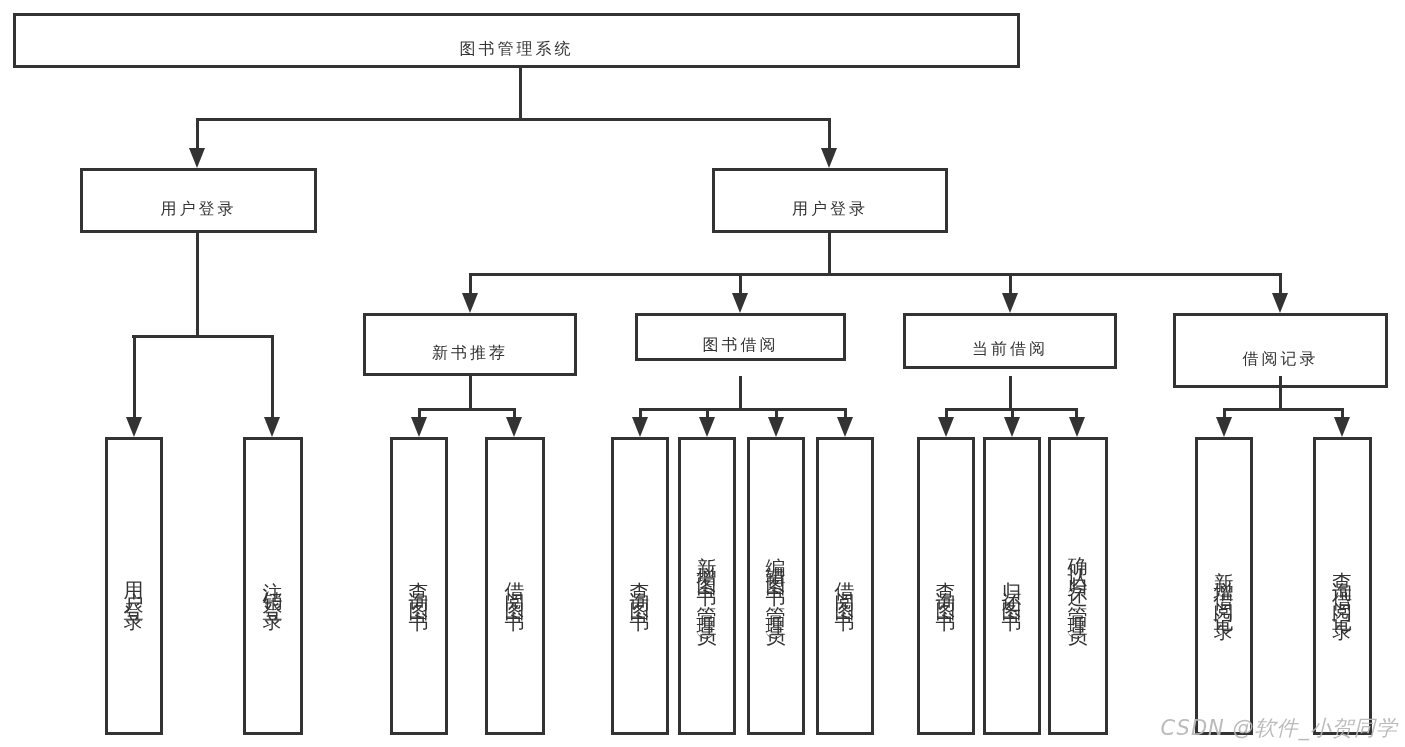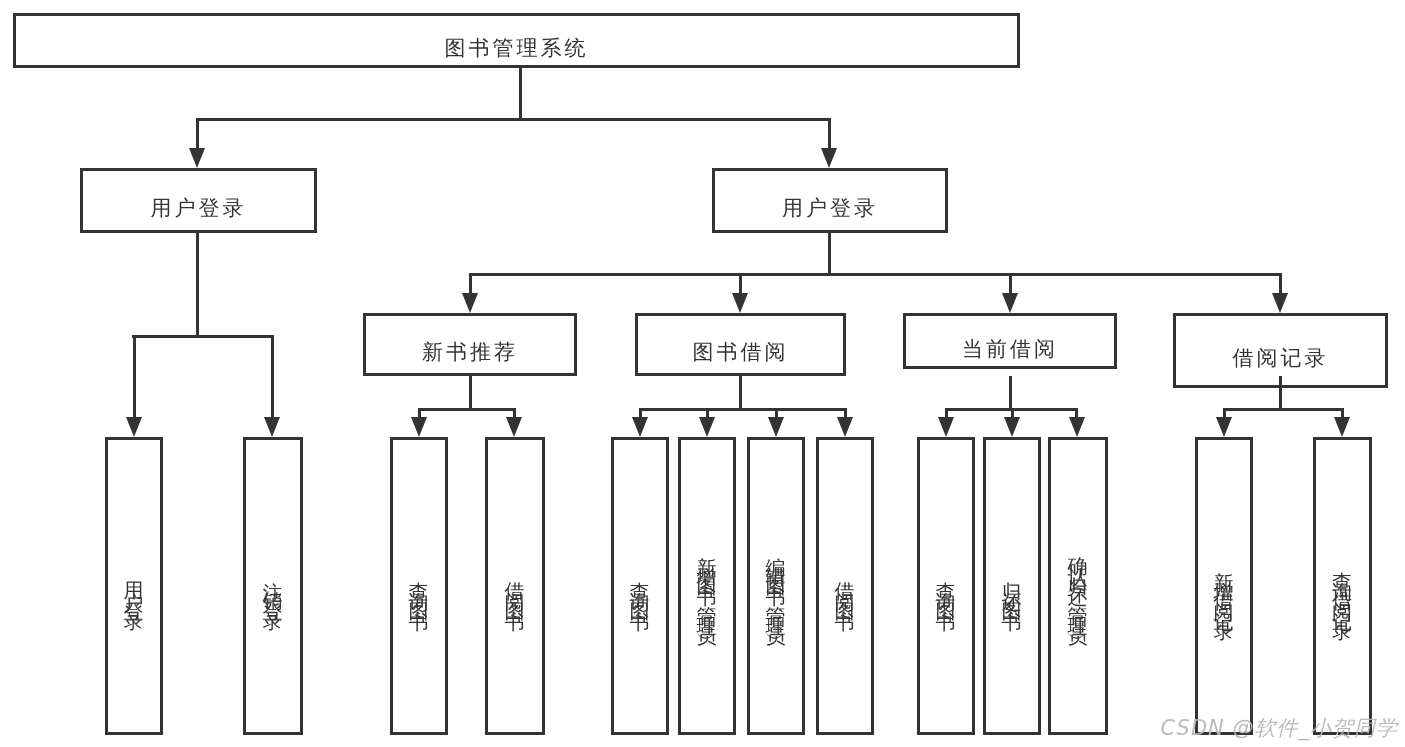--- a/index.html
+++ b/index.html
@@ -6,21 +6,21 @@
   .canvas{
     position:relative;width:1405px;height:747px;background:#ffffff;
     font-family:"DejaVu Sans","Liberation Sans",sans-serif;color:#333333;
     overflow:hidden;
   }
   .box{
     position:absolute;box-sizing:border-box;border:3px solid #333333;background:#ffffff;
     display:flex;align-items:center;justify-content:center;
   }
   .box .lbl{
-    font-size:21px;letter-spacing:3px;color:#333333;line-height:1;white-space:nowrap;margin-top:16px;
+    font-size:16px;letter-spacing:3px;color:#333333;line-height:1;white-space:nowrap;margin-top:16px;
   }
   .box .vlbl{
     writing-mode:vertical-rl;text-orientation:mixed;
     font-size:20px;letter-spacing:10px;line-height:1;color:#333333;
   }
   .hline{position:absolute;height:3px;background:#333333;}
   .vline{position:absolute;width:3px;background:#333333;}
   .arrow{
     position:absolute;width:0;height:0;
     border-left:8px solid transparent;border-right:8px solid transparent;
@@ -43,21 +43,21 @@
   <div class="box" style="left:80px;top:168px;width:237px;height:65px">
     <span class="lbl">用户登录</span>
   </div>
   <div class="box" style="left:712px;top:168px;width:236px;height:65px">
     <span class="lbl">用户登录</span>
   </div>
 
   <div class="box" style="left:363px;top:313px;width:214px;height:63px">
     <span class="lbl">新书推荐</span>
   </div>
-  <div class="box" style="left:635px;top:313px;width:211px;height:63px">
+  <div class="box" style="left:635px;top:313px;width:211px;height:48px">
     <span class="lbl">图书借阅</span>
   </div>
   <div class="box" style="left:903px;top:313px;width:214px;height:56px">
     <span class="lbl">当前借阅</span>
   </div>
   <div class="box" style="left:1173px;top:313px;width:215px;height:75px">
     <span class="lbl">借阅记录</span>
   </div>
 
   <div class="box" style="left:105px;top:437px;width:58px;height:298px">

